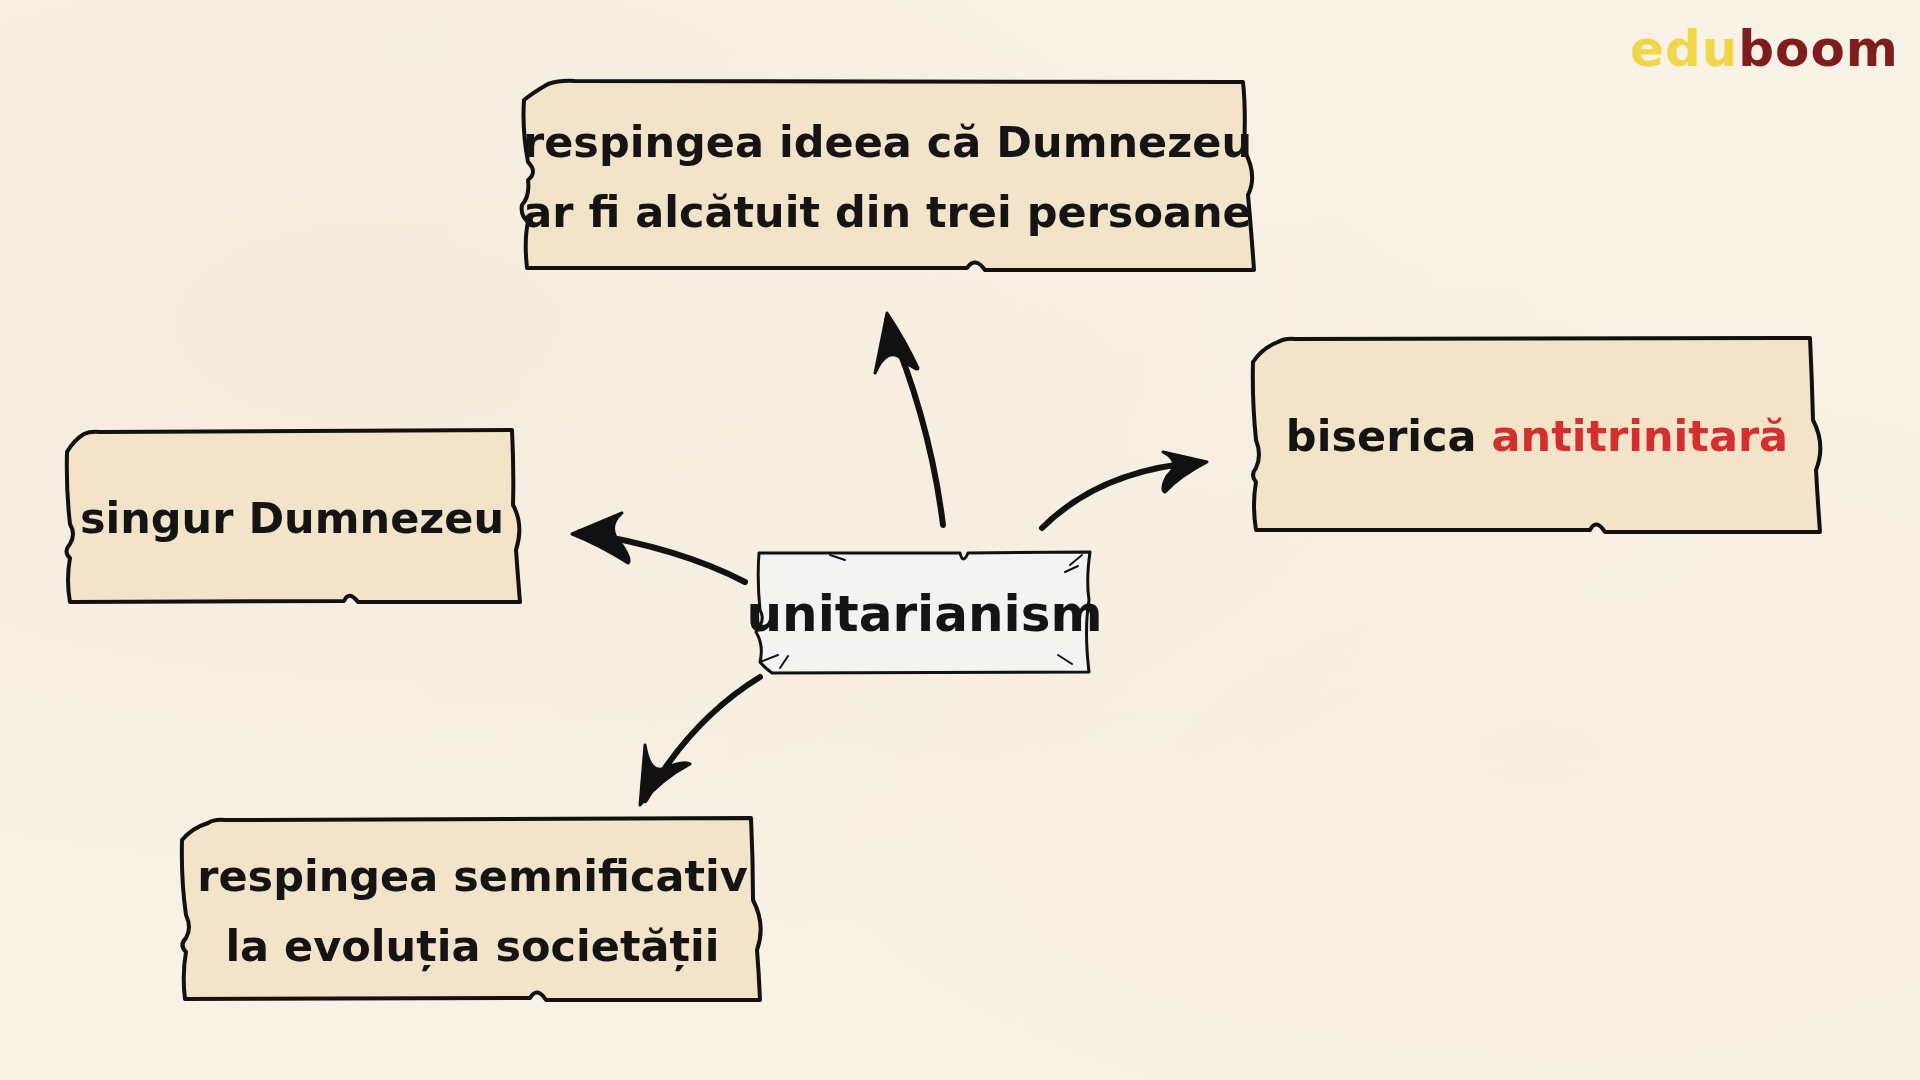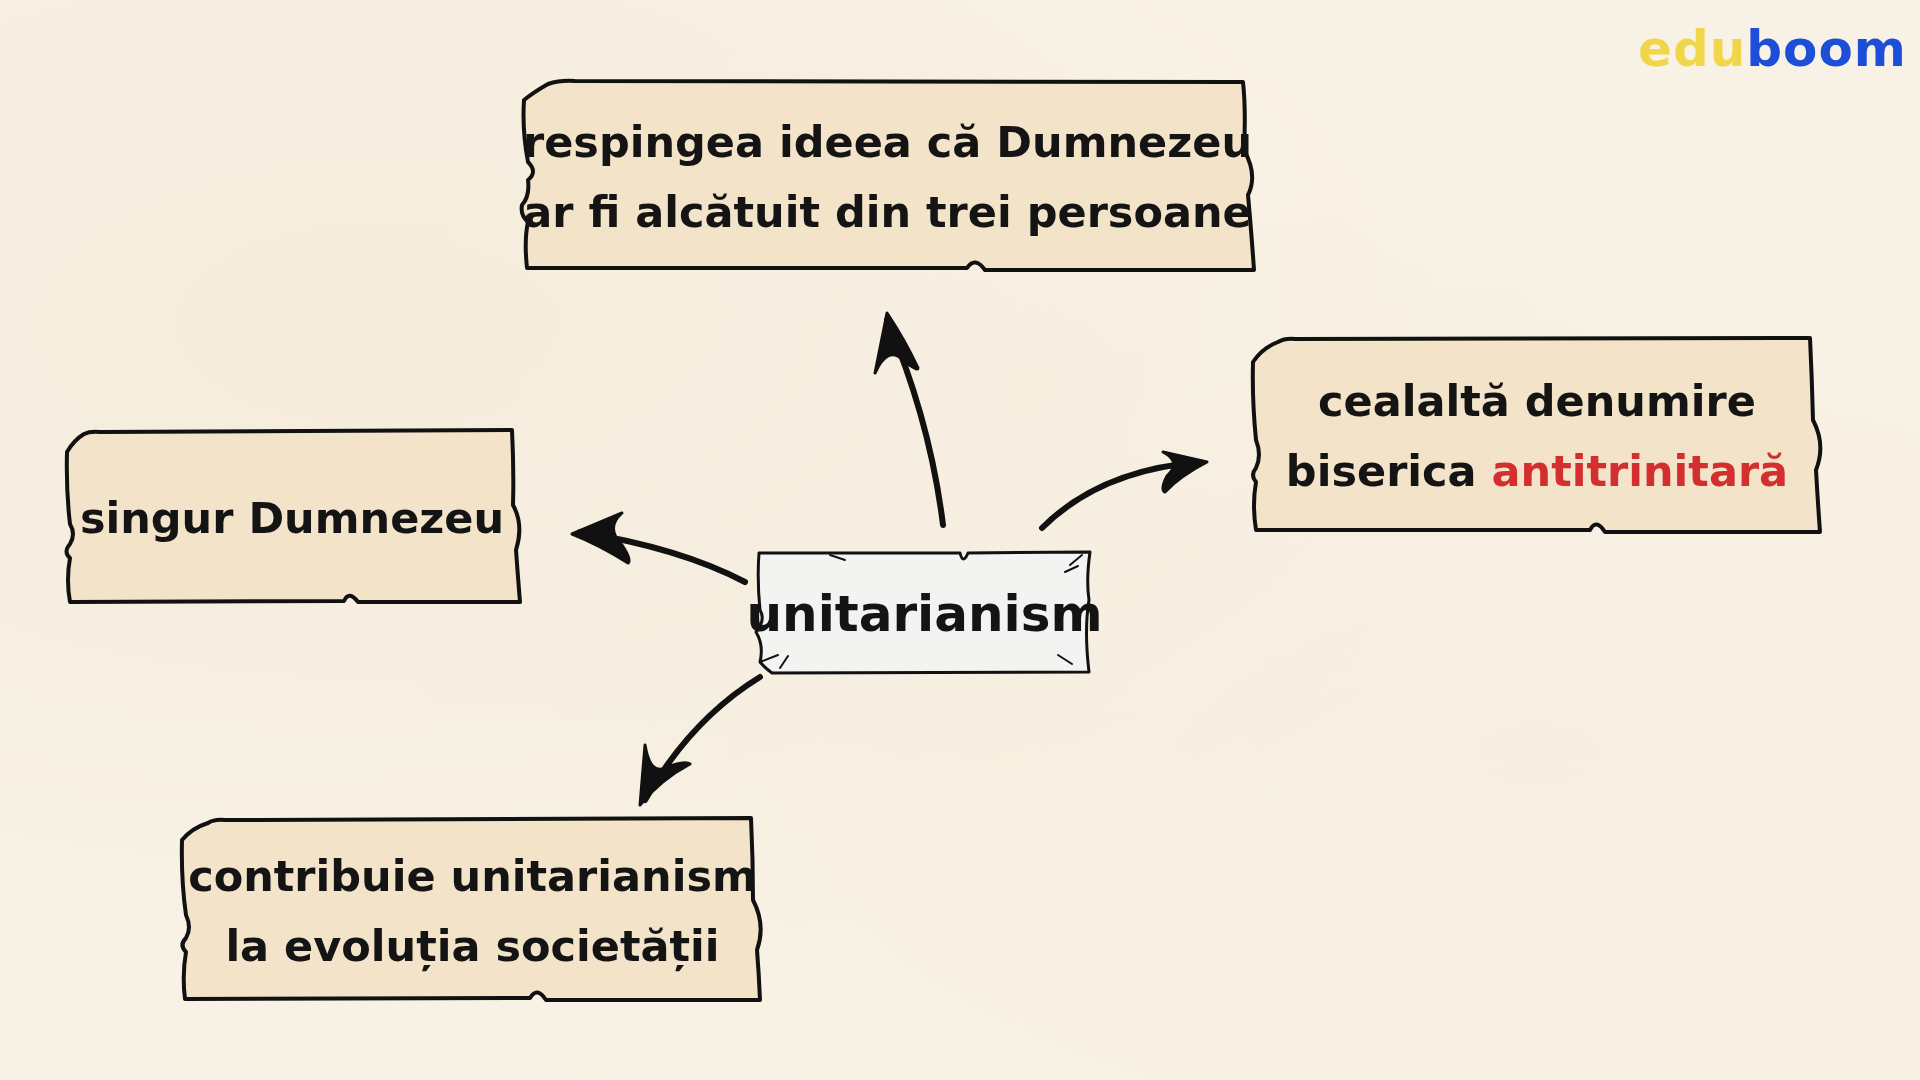--- a/index.html
+++ b/index.html
@@ -13,22 +13,22 @@
     background:
       radial-gradient(ellipse at 20% 30%, rgba(240,228,208,0.45), transparent 60%),
       radial-gradient(ellipse at 80% 70%, rgba(245,235,218,0.5), transparent 55%),
       radial-gradient(ellipse at 60% 10%, rgba(250,244,232,0.6), transparent 50%);
   }
   .logo {
     position:absolute; left:1630px; top:20px;
     font-family:"DejaVu Sans", sans-serif; font-weight:bold; font-size:50px;
     letter-spacing:1px;
   }
-  .logo .edu { color:#f2d64a;margin-left:8px; }
-  .logo .boom { color:#1d4ed8; }
+  .logo .edu { color:#f2d64a; }
+  .logo .boom { color:#7f1d1d; }
   svg.layer { position:absolute; left:0; top:0; }
   .box {
     position:absolute; display:flex; flex-direction:column;
     align-items:center; justify-content:center;
     font-family:"DejaVu Sans", sans-serif; font-weight:bold;
     color:#141414; text-align:center; line-height:70px;
   }
   .box .line { white-space:nowrap; }
   .accent { color:#d32f2f; }
 </style>
@@ -76,28 +76,27 @@
     <path d="M640,805 L645,745 Q650,775 665,768 Q685,760 690,764 Q660,780 640,805 Z" stroke-width="3"></path>
   </g>
 </svg>
 
 <div class="box" style="left:530px; top:88px; width:715px; height:178px; font-size:43px;">
   <div class="line">respingea ideea că Dumnezeu</div>
   <div class="line">ar fi alcătuit din trei persoane</div>
 </div>
 
 <div class="box" style="left:1262px; top:345px; width:550px; height:182px; font-size:43px;">
-  <div class="line">cealaltă denumire</div>
   <div class="line"><span>biserica </span><span class="accent">antitrinitară</span></div>
 </div>
 
 <div class="box" style="left:72px; top:437px; width:440px; height:162px; font-size:43px;">
   <div class="line">singur Dumnezeu</div>
 </div>
 
 <div class="box" style="left:190px; top:825px; width:565px; height:172px; font-size:43px;">
-  <div class="line">contribuie unitarianism</div>
+  <div class="line">respingea semnificativ</div>
   <div class="line">la evoluția societății</div>
 </div>
 
 <div class="box" style="left:762px; top:556px; width:325px; height:115px; font-size:50px;">
   <div class="line">unitarianism</div>
 </div>
 
 </body></html>

